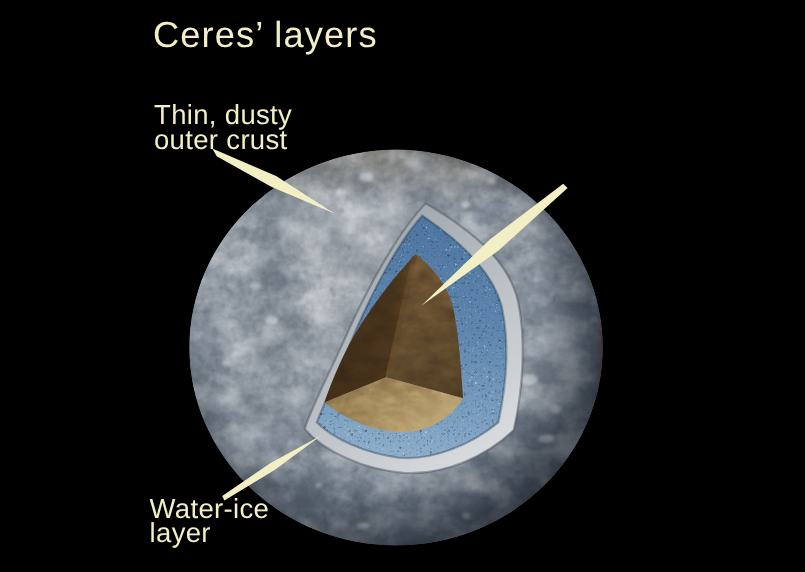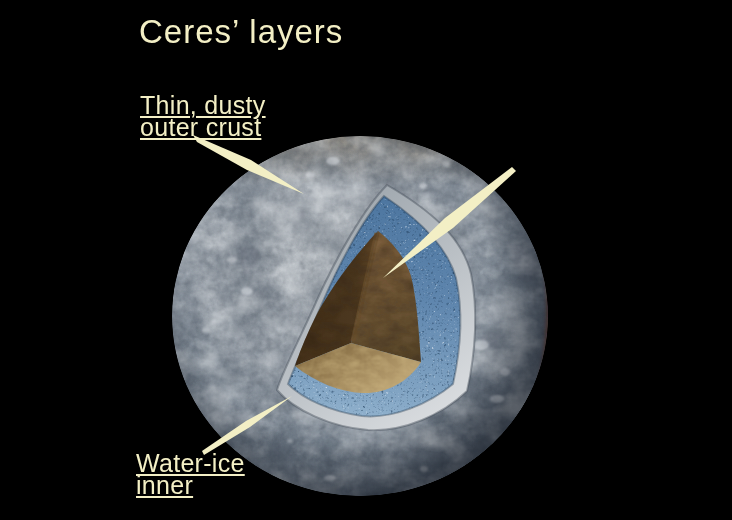--- a/index.html
+++ b/index.html
@@ -19,21 +19,20 @@
   }
   .title{
     font-size:33px;
     line-height:1.15;
     letter-spacing:1px;
   }
   .annotation{
     font-size:25px;
     line-height:22px;
     letter-spacing:0.3px;
-    text-decoration:underline;
   }
 </style>
 </head>
 <body>
 
 <div id="stage">
 
   <svg width="732" height="520" viewBox="0 0 732 520">
     <defs>
       <clipPath id="clip-sphere">
@@ -212,14 +211,14 @@
     <polygon points="202,451 246,421 292,396 250,427 204,455" fill="#f3efc5"></polygon>
   </svg>
 
   <div class="label title" style="left:139px;top:13px">Ceres’ layers</div>
 
   <div class="label annotation" style="left:140px;top:94px">Thin, dusty
 outer crust</div>
 
 
   <div class="label annotation" style="left:136px;top:452px">Water-ice
-inner</div>
+layer</div>
 </div>
 
 </body></html>

